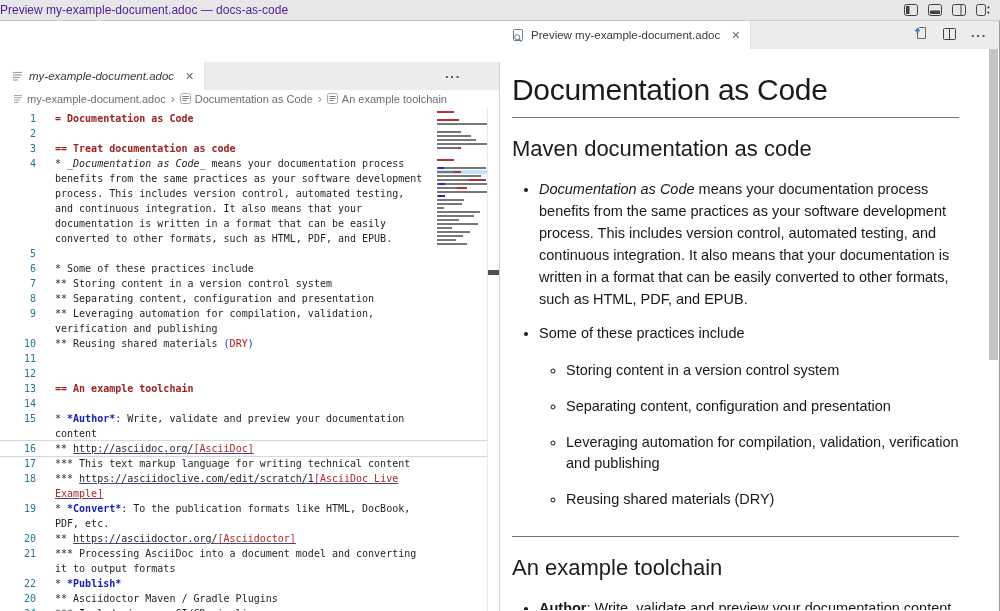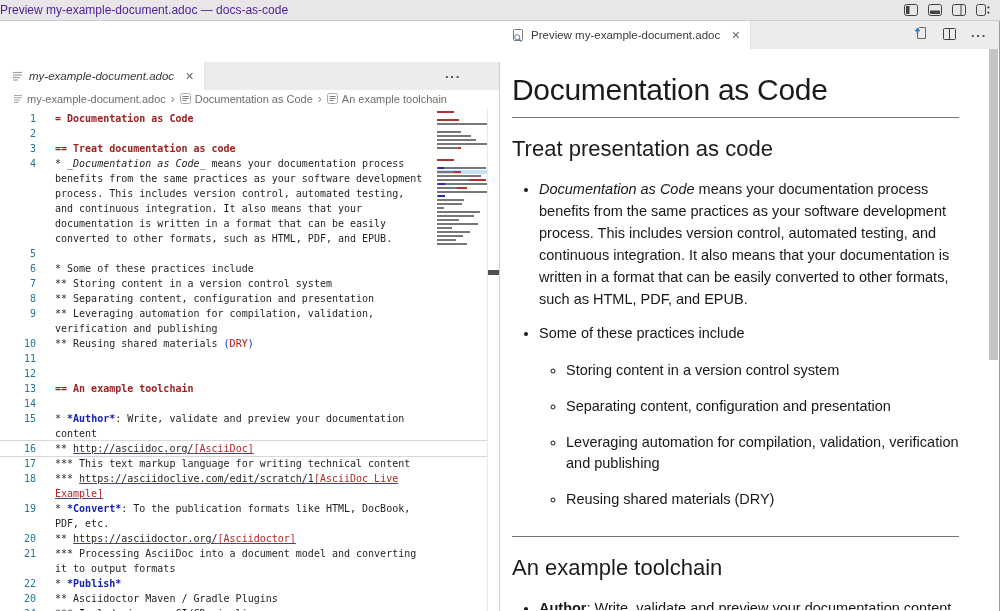--- a/index.html
+++ b/index.html
@@ -408,21 +408,21 @@
             </svg></span>
         <span class="more-dots">···</span>
       </div>
     </div>
 
     <div class="preview">
       <div class="preview-content">
         <h1>Documentation as Code</h1>
         <hr class="title-rule">
 
-        <h2>Treat presentation as code</h2>
+        <h2>Maven documentation as code</h2>
         <ul class="l1">
           <li><em>Documentation as Code</em><span> means your documentation process benefits from the same practices as your software development process. This includes version control, automated testing, and continuous integration. It also means that your documentation is written in a format that can be easily converted to other formats, such as HTML, PDF, and EPUB.</span></li>
           <li><span>Some of these practices include</span>
             <ul class="l2">
               <li>Storing content in a version control system</li>
               <li>Separating content, configuration and presentation</li>
               <li>Leveraging automation for compilation, validation, verification and publishing</li>
               <li>Reusing shared materials (DRY)</li>
             </ul>
           </li>

